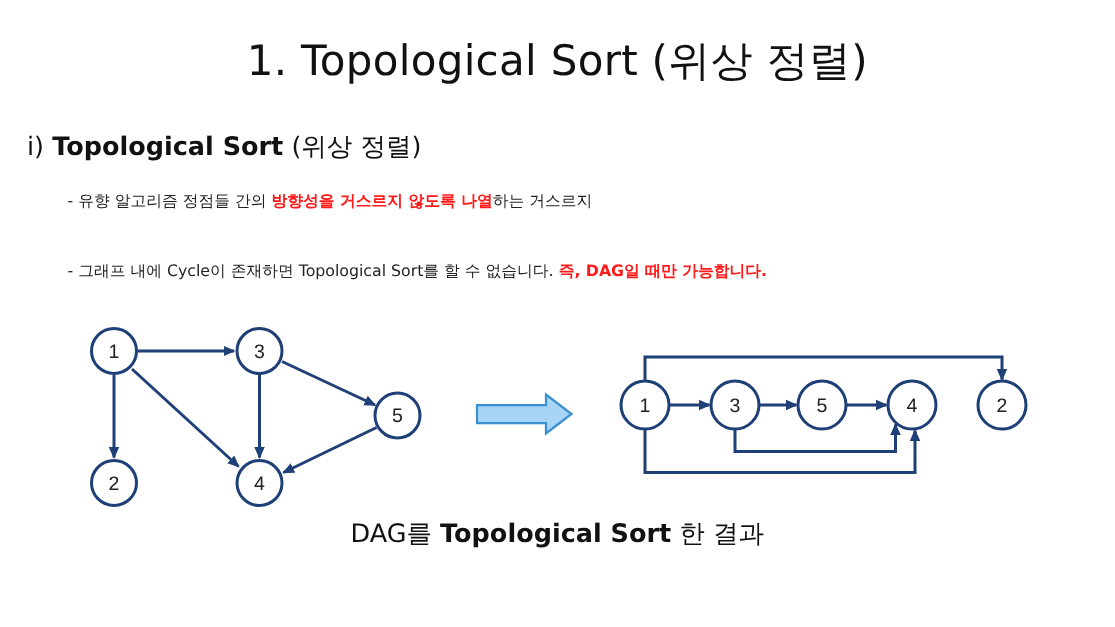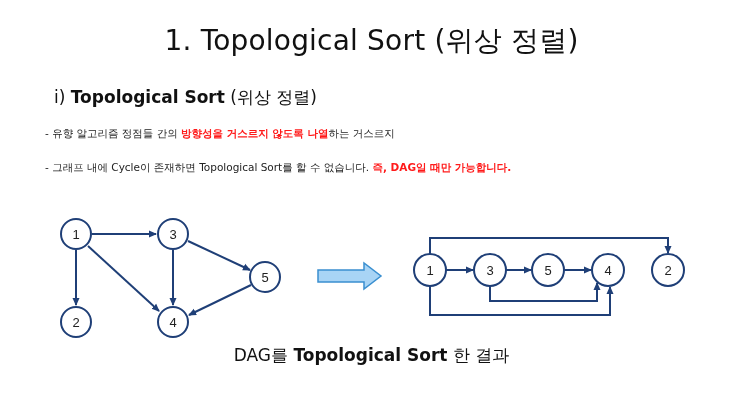--- a/index.html
+++ b/index.html
@@ -1,25 +1,25 @@
 <!DOCTYPE html>
 <html><head>
 <meta charset="utf-8">
 <style>
   html, body { margin: 0; padding: 0; background: #ffffff; }
   body { width: 743px; height: 418px; position: relative; overflow: hidden;
          font-family: "DejaVu Sans", "Liberation Sans", sans-serif; color: #111; }
   .title { position: absolute; left: 0; width: 743px; top: 22px; text-align: center;
            font-size: 28px; font-weight: normal; letter-spacing: 0.2px; color: #111; }
-  .subtitle { position: absolute; left: 18px; top: 86px; font-size: 17px; color: #111; margin-left: 36px; }
+  .subtitle { position: absolute; left: 18px; top: 86px; font-size: 17px; color: #111; }
   .subtitle .en { font-weight: bold; }
   .bullet { position: absolute; left: 45px; font-size: 10.5px; color: #222; white-space: nowrap; }
   .bullet .hl { color: #ff1a1a; font-weight: bold; }
   #b1 { top: 127px; }
-  #b2 { top: 161px; text-align: right; }
+  #b2 { top: 174px; text-align: right; }
   .caption { position: absolute; left: 0; width: 743px; top: 344px; text-align: center;
              font-size: 17px; color: #111; }
   .caption .en { font-weight: bold; }
   svg { position: absolute; left: 0; top: 0; }
   .node circle { fill: #fff; stroke: #1f3f77; stroke-width: 2; }
   .node text { font-family: "Liberation Sans", sans-serif; font-size: 13px; fill: #222; text-anchor: middle; dominant-baseline: central; }
   .edge { stroke: #1f3f77; stroke-width: 2; fill: none; }
 </style>
 </head>
 <body>

